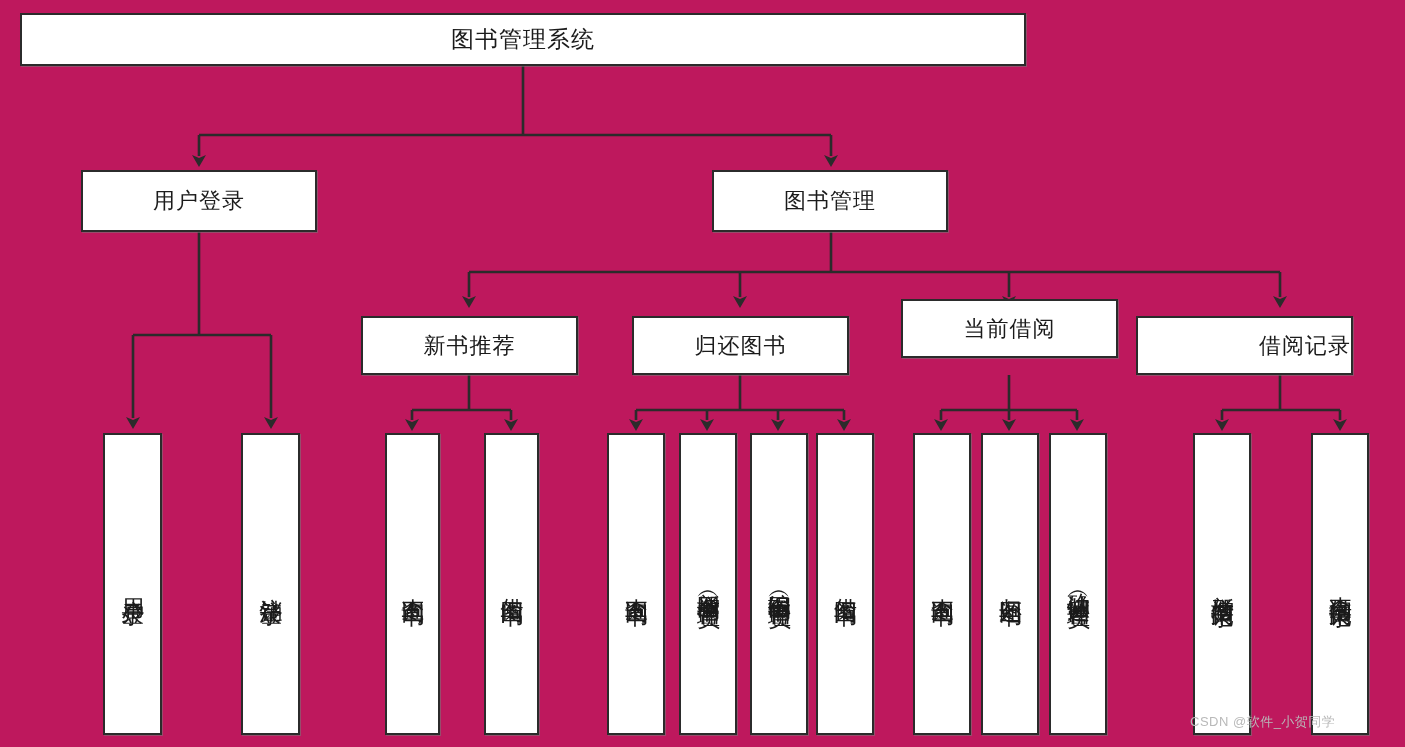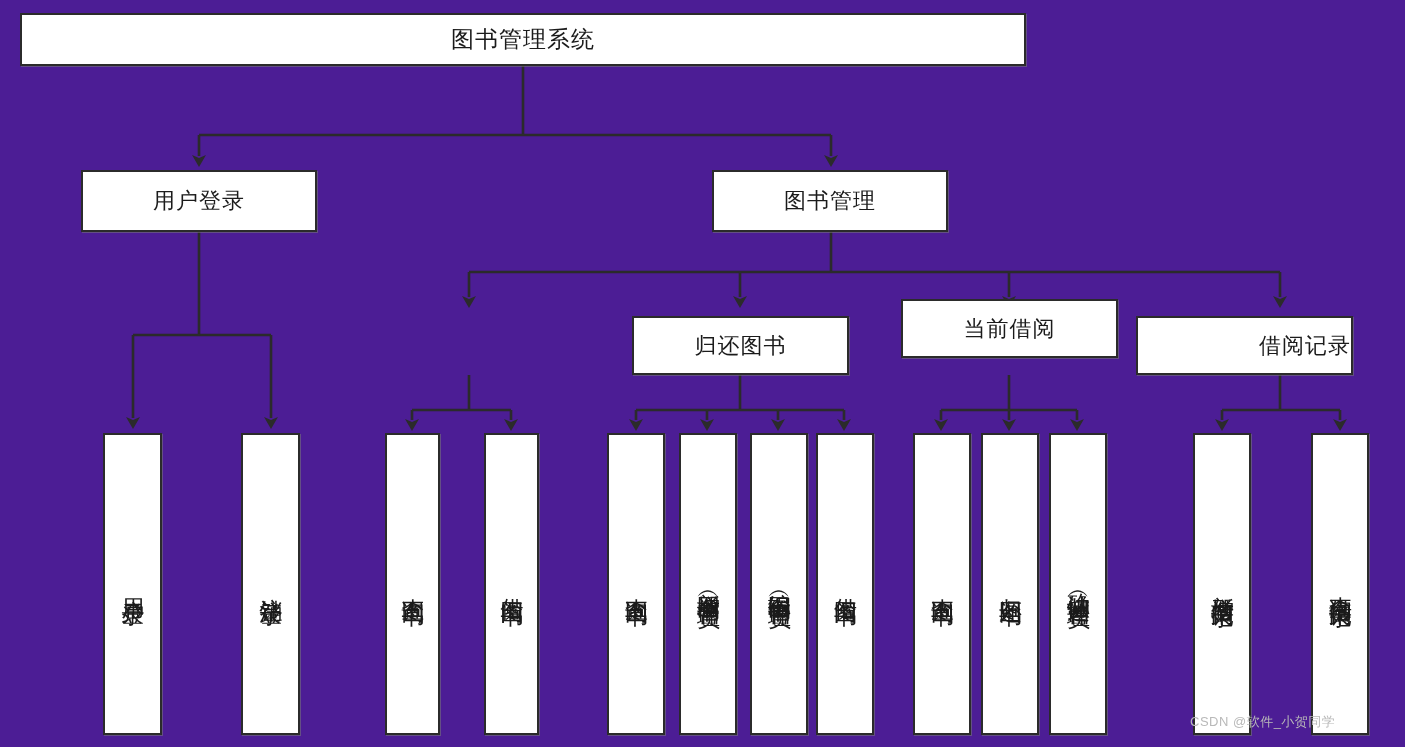--- a/index.html
+++ b/index.html
@@ -7,21 +7,21 @@
     padding: 0;
     background: #ffffff;
   }
   body {
     font-family: "Liberation Sans", "DejaVu Sans", sans-serif;
   }
   #canvas {
     position: relative;
     width: 1405px;
     height: 747px;
-    background: #4c1d95;
+    background: #be185d;
     overflow: hidden;
   }
   #wires {
     position: absolute;
     left: 0;
     top: 0;
     width: 1405px;
     height: 747px;
   }
   .node {
@@ -129,20 +129,23 @@
     <span class="label">图书管理系统</span>
   </div>
 
   <div class="node horiz" style="left:81px; top:170px; width:236px; height:62px;">
     <span class="label">用户登录</span>
   </div>
   <div class="node horiz" style="left:712px; top:170px; width:236px; height:62px;">
     <span class="label">图书管理</span>
   </div>
 
+  <div class="node horiz" style="left:361px; top:316px; width:217px; height:59px;">
+    <span class="label">新书推荐</span>
+  </div>
   <div class="node horiz" style="left:632px; top:316px; width:217px; height:59px;">
     <span class="label">归还图书</span>
   </div>
   <div class="node horiz" style="left:901px; top:299px; width:217px; height:59px;">
     <span class="label">当前借阅</span>
   </div>
   <div class="node horiz" style="left:1136px; top:316px; width:217px; height:59px;justify-content:flex-end;">
     <span class="label">借阅记录</span>
   </div>
 

